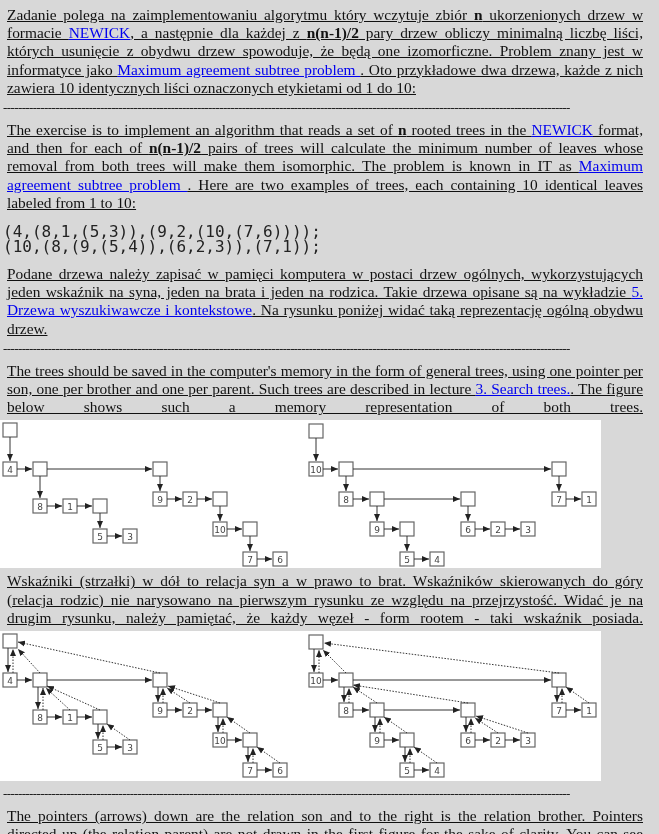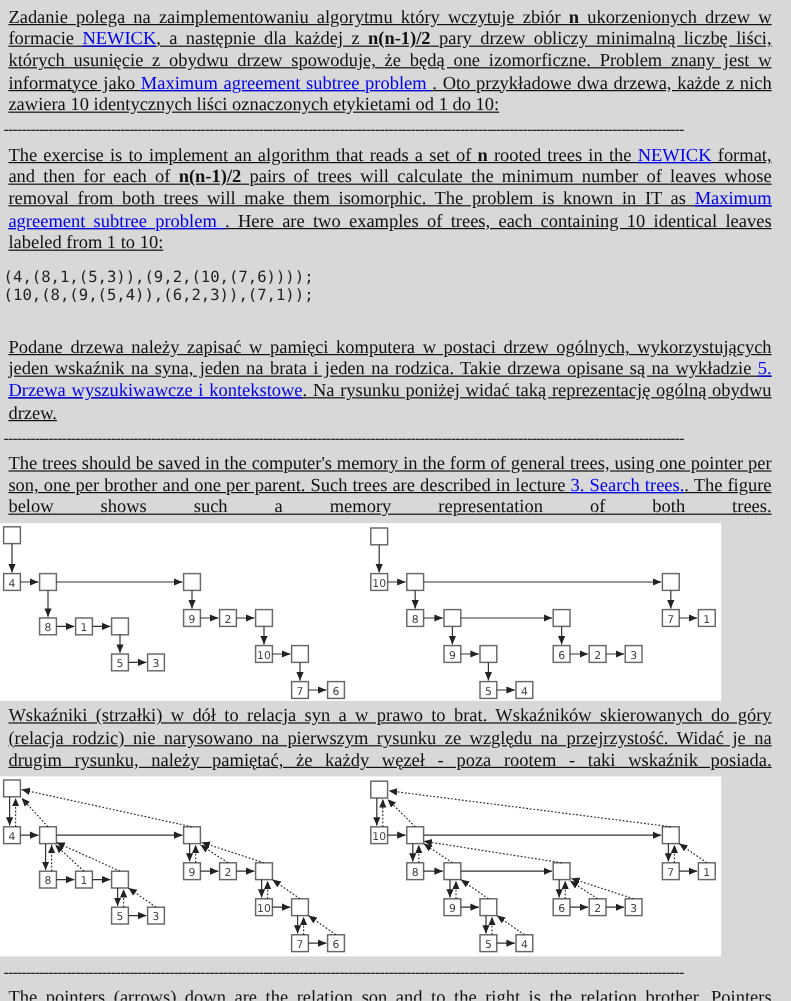--- a/index.html
+++ b/index.html
@@ -7,21 +7,21 @@
     width: 659px; height: 834px; overflow: hidden;
     background: #d8d8d8;
     font-family: "Liberation Serif", "DejaVu Serif", serif;
     font-size: 15.4px; line-height: 18.2px; color: #111;
   }
   .page { padding: 2px 4px 0 3px; width: 644px; }
   p { margin: 4px; text-align: justify; text-decoration: underline; }
   a { color: #1a0dab; color: #0000ee; text-decoration: underline; }
   b { font-weight: bold; }
   .sep { white-space: nowrap; overflow: hidden; width: 640px; letter-spacing: -0.6px; line-height: 14px; height: 16px; font-size: 13px; }
-  .code { font-family: "DejaVu Sans Mono", "Liberation Mono", monospace; font-size: 13px; line-height: 15px; margin: 12px 0 27px 0; color: #222; }
+  .code { font-family: "DejaVu Sans Mono", "Liberation Mono", monospace; font-size: 16px; line-height: 15px; margin: 12px 0 11px 0; color: #222; }
   .code div { white-space: pre; }
   .justify-last { text-align-last: justify; }
   .figrow { display: flex; height: 148px; margin-left: -3px; }
   .figrow svg { display: block; background: #fff; }
   .fig2 { height: 150px; }
 </style>
 </head>
 <body>
 
 <div class="page">
@@ -142,21 +142,21 @@
         <text x="137" y="143">4</text>
         <text x="168" y="113">6</text>
         <text x="198" y="113">2</text>
         <text x="228" y="113">3</text>
         <text x="259" y="83">7</text>
         <text x="289" y="83">1</text>
       </g>
     </svg>
   </div>
 
-  <p class="justify-last">Wskaźniki (strzałki) w dół to relacja syn a w prawo to brat. Wskaźników skierowanych do góry (relacja rodzic) nie narysowano na pierwszym rysunku ze względu na przejrzystość. Widać je na drugim rysunku, należy pamiętać, że każdy węzeł - poza rootem - taki wskaźnik posiada.</p>
+  <p class="justify-last">Wskaźniki (strzałki) w dół to relacja syn a w prawo to brat. Wskaźników skierowanych do góry (relacja rodzic) nie narysowano na pierwszym rysunku ze względu na przejrzystość. Widać je na drugim rysunku, należy pamiętać, że każdy węzeł - form rootem - taki wskaźnik posiada.</p>
 
   <div class="figrow fig2">
     <svg width="300" height="150" viewBox="0 0 300 150">
       <g stroke="#666" stroke-width="1.2" fill="#fff">
         <rect x="3" y="3" width="14" height="14"></rect>
         <rect x="3" y="42" width="14" height="14"></rect>
           <rect x="33" y="42" width="14" height="14"></rect>
           <rect x="153" y="42" width="14" height="14"></rect>
         <rect x="33" y="79" width="14" height="14"></rect>
           <rect x="63" y="79" width="14" height="14"></rect>

